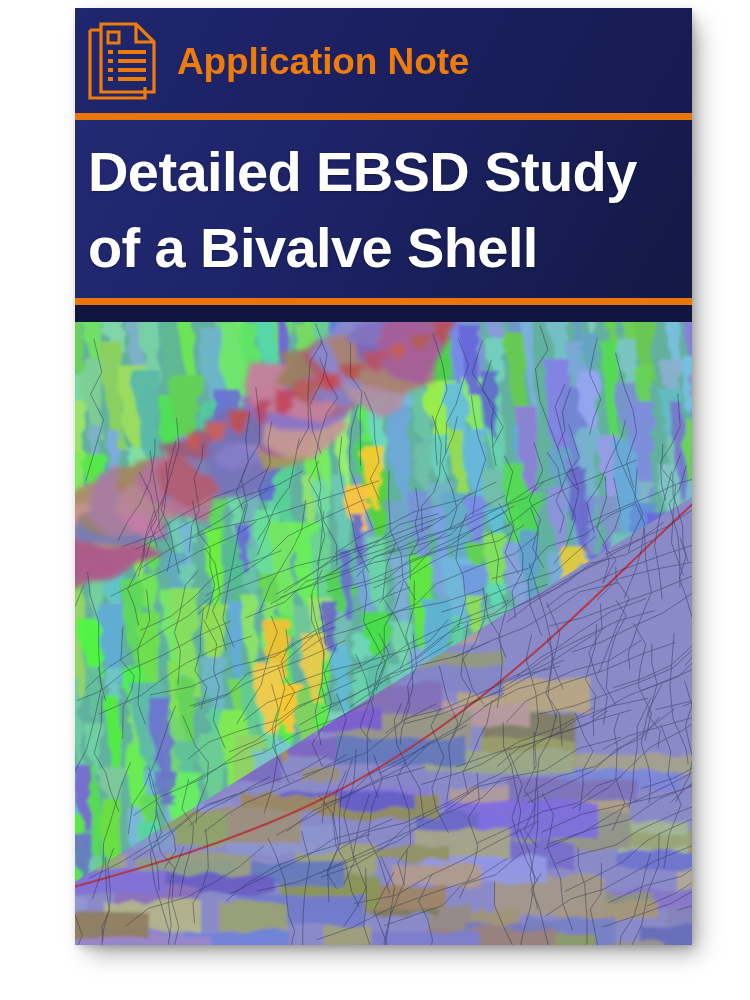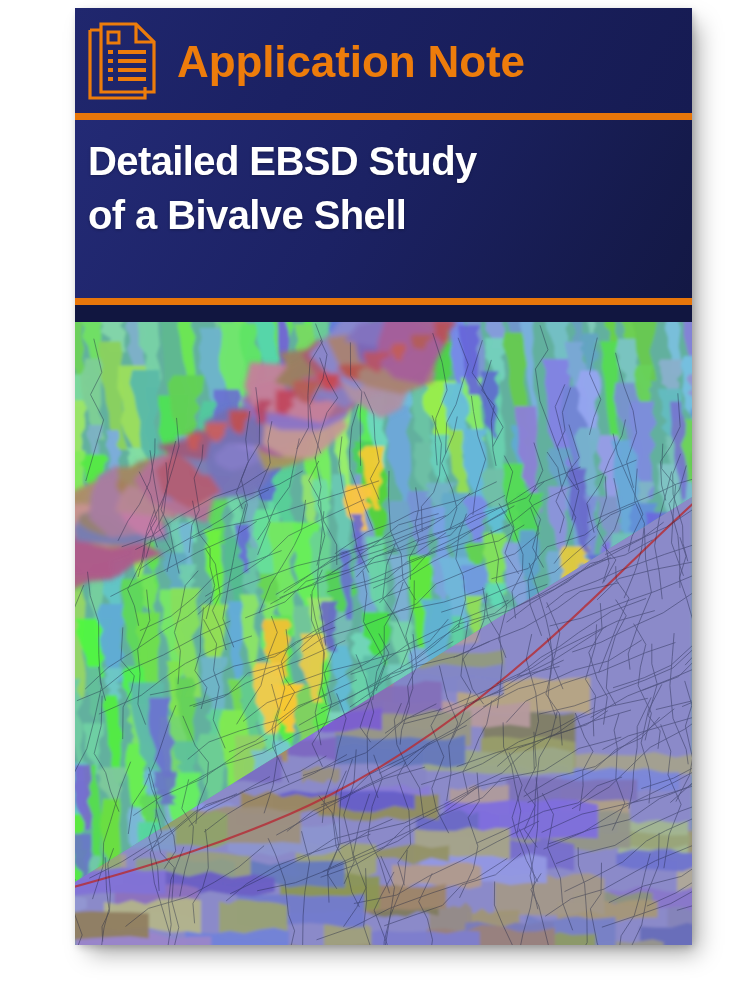--- a/index.html
+++ b/index.html
@@ -28,21 +28,21 @@
     position:absolute; left:0; top:0; width:100%; height:105px;
     background:linear-gradient(118deg,#20276e 0%,#1b2163 38%,#161b52 100%);
   }
   #brand-row{
     position:absolute; left:12px; top:0; height:105px;
     display:flex; align-items:center; gap:16px;
   }
   #doc-icon{ width:74px; height:80px; display:block; flex:0 0 auto; }
   #kicker{
     color:#ED7C0B;
-    font-size:44px;
+    font-size:37px;
     font-weight:700;
     letter-spacing:-0.1px;
     white-space:nowrap;
     line-height:1;
     margin-top:2px;
   }
 
   
   .rule{
     position:absolute; left:0; width:100%; height:7px;
@@ -52,21 +52,21 @@
   #rule-bottom{ top:290px; }
 
   
   #title-band{
     position:absolute; left:0; top:112px; width:100%; height:178px;
     background:linear-gradient(120deg,#232a75 0%,#1c2264 45%,#131844 100%);
   }
   #title-text{
     position:absolute; left:13px; top:14px; right:18px;
     color:#ffffff;
-    font-size:40px;
+    font-size:56px;
     font-weight:600;
     line-height:1.35;
     letter-spacing:-0.6px;
     text-shadow:0 1px 3px rgba(0,0,0,0.28);
     white-space:pre-line;
   }
 
   
   #band-gap{
     position:absolute; left:0; top:297px; width:100%; height:17px;

